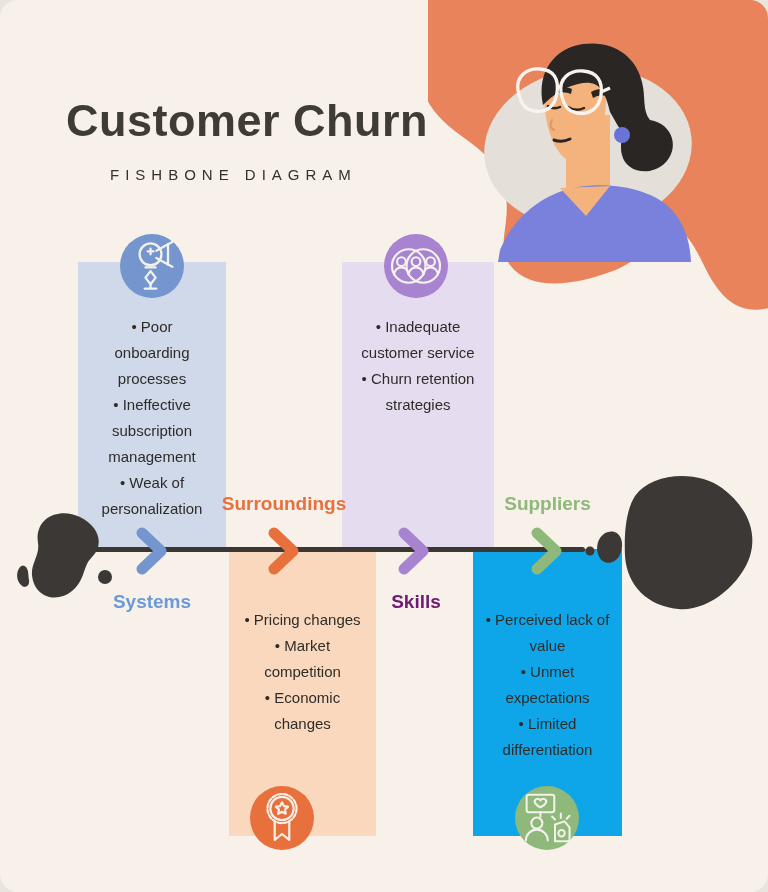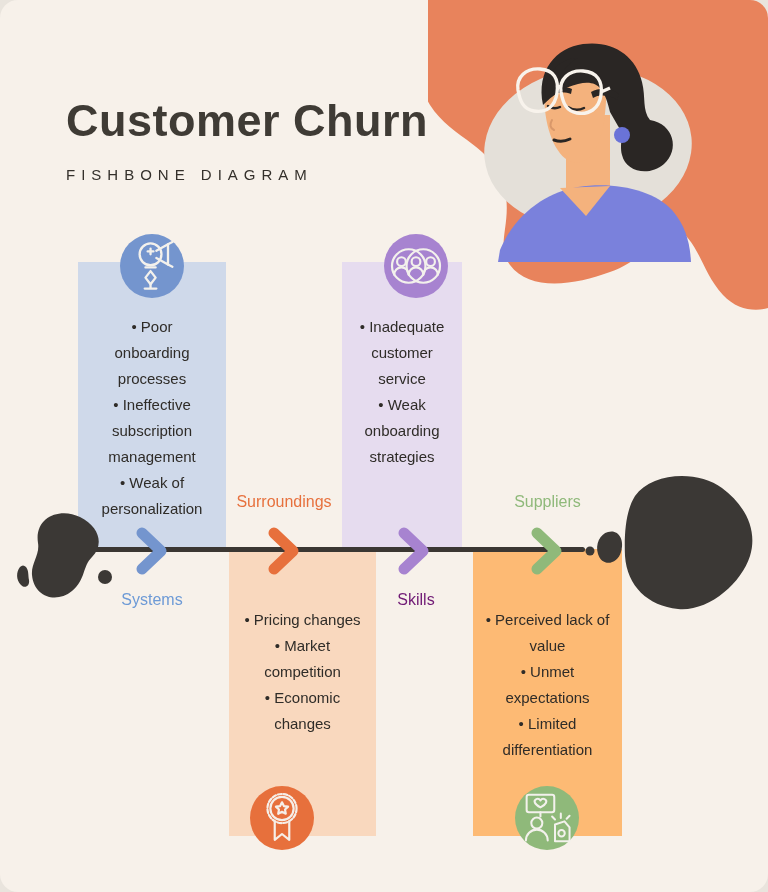--- a/index.html
+++ b/index.html
@@ -6,49 +6,49 @@
   .canvas{
     position:relative;width:768px;height:892px;overflow:hidden;
     background:#F7F1EA;
     font-family:"Liberation Sans","DejaVu Sans",sans-serif;
     color:#2F2C28;
     border-radius:18px;
   }
   
   .header{position:absolute;left:66px;top:96px;z-index:3;}
   .title{font-size:45px;font-weight:700;color:#3F3B35;letter-spacing:.5px;line-height:1.1;}
-  .subtitle{margin-top:20px;font-size:15px;font-weight:500;color:#34302B;letter-spacing:6px;}
+  .subtitle{margin-top:20px;font-size:15px;font-weight:500;color:#34302B;letter-spacing:6px;margin-left:44px;}
   
   .illustration{position:absolute;left:428px;top:0;z-index:1;}
   
   .cat-box{position:absolute;z-index:1;}
   .box-systems{left:78px;top:262px;width:148px;height:287px;background:#CFD9EA;}
-  .box-skills{left:342px;top:262px;width:120px;height:287px;background:#E6DCEF;}
+  .box-skills{left:342px;top:262px;width:152px;height:287px;background:#E6DCEF;}
   .box-surroundings{left:209px;top:549px;width:147px;height:287px;background:#F9D8BE;margin-left:20px;}
-  .box-suppliers{left:473px;top:549px;width:149px;height:287px;background:#fdba74;}
+  .box-suppliers{left:473px;top:549px;width:149px;height:287px;background:#0ea5e9;}
   .cause-list{position:absolute;left:0;right:0;text-align:center;font-size:15px;line-height:26px;color:#2F2C28;}
   .box-systems .cause-list{top:52px;padding:0 21px;}
   .box-skills .cause-list{top:52px;padding:0 14px;}
   .box-surroundings .cause-list{top:58px;padding:0 11px;}
   .box-suppliers .cause-list{top:58px;padding:0 12px;}
   
   .icon-circle{position:absolute;width:64px;height:64px;z-index:4;}
   .circ-systems{left:120px;top:234px;}
   .circ-skills{left:384px;top:234px;}
   .circ-surroundings{left:250px;top:786px;}
   .circ-suppliers{left:515px;top:786px;}
   
   .spine{position:absolute;left:88px;top:547px;width:497px;height:5px;background:#3B3733;border-radius:3px;z-index:2;}
   .chevron{position:absolute;z-index:3;}
   .chev-systems{left:135px;top:526px;}
   .chev-surroundings{left:267px;top:526px;}
   .chev-skills{left:397px;top:526px;}
   .chev-suppliers{left:530px;top:526px;}
   
-  .cat-label{position:absolute;font-size:16px;font-weight:400;text-align:center;z-index:3;}
+  .cat-label{position:absolute;font-size:19px;font-weight:700;text-align:center;z-index:3;}
   .lbl-systems{left:78px;width:148px;top:591px;color:#6D9AD6;}
   .lbl-skills{left:342px;width:148px;top:591px;color:#701a75;}
   .lbl-surroundings{left:209px;width:150px;top:493px;color:#E7713E;}
   .lbl-suppliers{left:473px;width:149px;top:493px;color:#8FB97A;}
   
   .tail-blobs{position:absolute;left:8px;top:505px;z-index:4;}
   .head-blobs{position:absolute;left:580px;top:468px;z-index:4;}
 </style>
 </head>
 <body>
@@ -103,21 +103,21 @@
   <div class="cat-box box-systems">
     <div class="cause-list">
         <div>• Poor onboarding processes</div>
         <div>• Ineffective subscription management</div>
         <div>• Weak of personalization</div>
       </div>
   </div>
   <div class="cat-box box-skills">
     <div class="cause-list">
         <div>• Inadequate customer service</div>
-        <div>• Weak onboarding strategies</div>
+        <div>• Churn retention strategies</div>
       </div>
   </div>
   <div class="cat-box box-surroundings">
     <div class="cause-list">
         <div>• Pricing changes</div>
         <div>• Market competition</div>
         <div>• Economic changes</div>
       </div>
   </div>
   <div class="cat-box box-suppliers">

